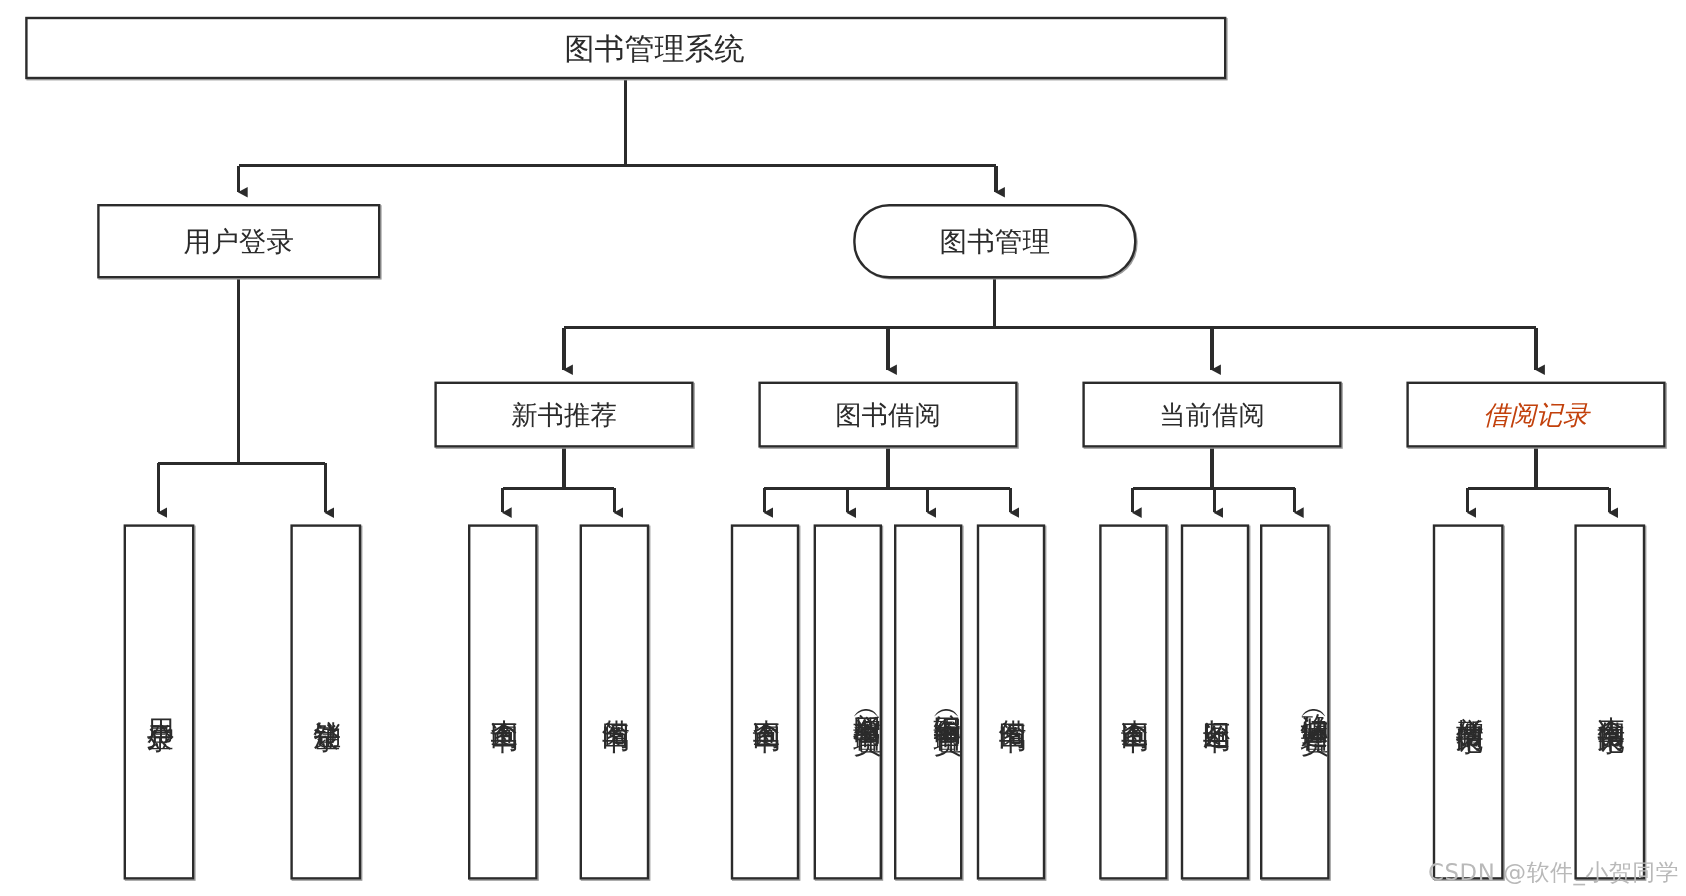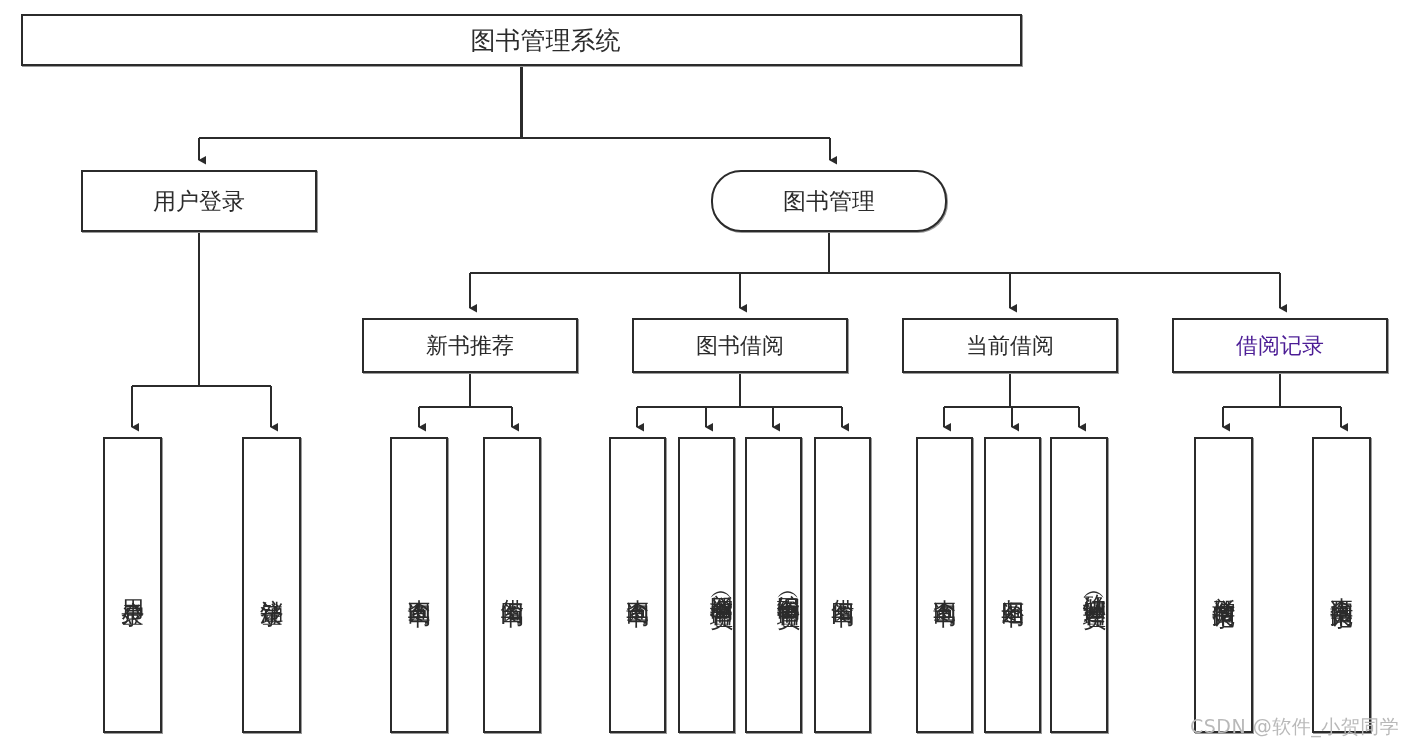--- a/index.html
+++ b/index.html
@@ -118,21 +118,21 @@
   </svg>
 
   <div class="node level-0" style="left: 21px; top: 14px; width: 1001px; height: 52px; border-color: rgb(43, 43, 43); background: rgb(255, 255, 255); color: rgb(43, 43, 43); padding-left: 48px;">图书管理系统</div>
 
   <div class="node level-1" style="left: 81px; top: 170px; width: 236px; height: 62px; border-color: rgb(43, 43, 43); background: rgb(255, 255, 255); color: rgb(43, 43, 43);">用户登录</div>
   <div class="node level-1" style="left: 711px; top: 170px; width: 236px; height: 62px; border-color: rgb(43, 43, 43); background: rgb(255, 255, 255); color: rgb(43, 43, 43); border-radius: 30px;">图书管理</div>
 
   <div class="node level-2" style="left: 632px; top: 318px; width: 216px; height: 55px; border-color: rgb(43, 43, 43); background: rgb(255, 255, 255); color: rgb(43, 43, 43);">图书借阅</div>
   <div class="node level-2" style="left: 362px; top: 318px; width: 216px; height: 55px; border-color: rgb(43, 43, 43); background: rgb(255, 255, 255); color: rgb(43, 43, 43);">新书推荐</div>
   <div class="node level-2" style="left: 902px; top: 318px; width: 216px; height: 55px; border-color: rgb(43, 43, 43); background: rgb(255, 255, 255); color: rgb(43, 43, 43);">当前借阅</div>
-  <div class="node level-2" style="left: 1172px; top: 318px; width: 216px; height: 55px; border-color: rgb(43, 43, 43); background: rgb(255, 255, 255); color: #4c1d95;">借阅记录</div>
+  <div class="node level-2" style="left: 1172px; top: 318px; width: 216px; height: 55px; border-color: rgb(43, 43, 43); background: rgb(255, 255, 255); color: #c2410c; font-style: italic;">借阅记录</div>
 
   <div class="node leaf" style="left: 103px; top: 437px; width: 59px; height: 296px; border-color: rgb(43, 43, 43); background: rgb(255, 255, 255); color: rgb(43, 43, 43);">用户登录</div>
   <div class="node leaf" style="left: 242px; top: 437px; width: 59px; height: 296px; border-color: rgb(43, 43, 43); background: rgb(255, 255, 255); color: rgb(43, 43, 43);">注销登录</div>
   <div class="node leaf" style="left: 390px; top: 437px; width: 58px; height: 296px; border-color: rgb(43, 43, 43); background: rgb(255, 255, 255); color: rgb(43, 43, 43);">查询图书</div>
   <div class="node leaf" style="left: 483px; top: 437px; width: 58px; height: 296px; border-color: rgb(43, 43, 43); background: rgb(255, 255, 255); color: rgb(43, 43, 43);">借阅图书</div>
   <div class="node leaf" style="left: 609px; top: 437px; width: 57px; height: 296px; border-color: rgb(43, 43, 43); background: rgb(255, 255, 255); color: rgb(43, 43, 43);">查询图书</div>
   <div class="node leaf align-top" style="left: 678px; top: 437px; width: 57px; height: 296px; border-color: rgb(43, 43, 43); background: rgb(255, 255, 255); color: rgb(43, 43, 43);">新增图书（管理员）</div>
   <div class="node leaf align-top" style="left: 745px; top: 437px; width: 57px; height: 296px; border-color: rgb(43, 43, 43); background: rgb(255, 255, 255); color: rgb(43, 43, 43);">编辑图书（管理员）</div>
   <div class="node leaf" style="left: 814px; top: 437px; width: 57px; height: 296px; border-color: rgb(43, 43, 43); background: rgb(255, 255, 255); color: rgb(43, 43, 43);">借阅图书</div>
   <div class="node leaf" style="left: 916px; top: 437px; width: 57px; height: 296px; border-color: rgb(43, 43, 43); background: rgb(255, 255, 255); color: rgb(43, 43, 43);">查询图书</div>

